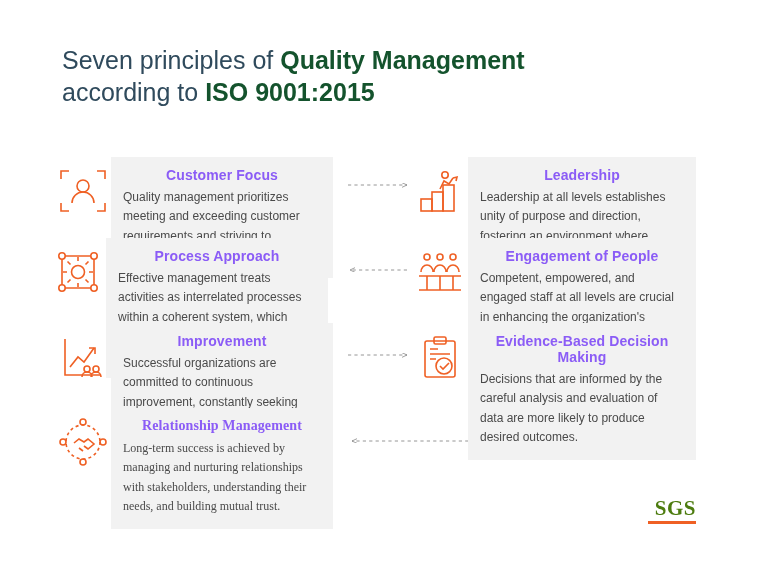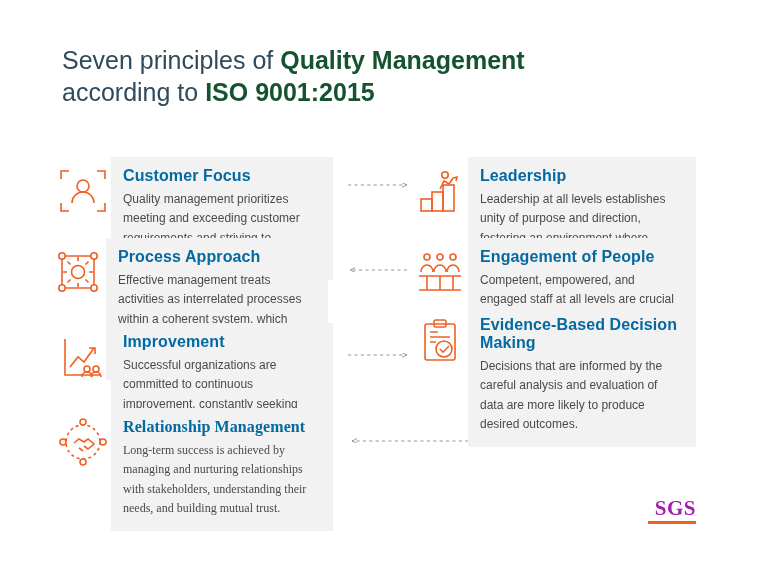--- a/index.html
+++ b/index.html
@@ -60,25 +60,26 @@
     align-items: center;
     justify-content: center;
     margin-top: 6px;
   }
   .card .text-box {
     background: #f2f2f2;
     padding: 10px 12px 12px 12px;
     box-sizing: border-box;
   }
   .card .card-title {
-    color: #0369a1;
-    font-size: 16px;
+    color: #8b5cf6;
+    font-size: 14px;
     font-weight: 700;
     margin-bottom: 5px;
     letter-spacing: 0.1px;
+    text-align: center;
   }
   .card .card-desc {
     color: #4a4a4a;
     font-size: 12px;
     line-height: 1.62;
   }
 
   
   #card-customer-focus { left: 55px;  top: 157px; }
   #card-customer-focus .text-box { width: 222px; }
@@ -88,21 +89,21 @@
 
   #card-process-approach { left: 50px; top: 238px; }
   #card-process-approach .text-box { width: 222px; }
 
   #card-engagement { left: 412px; top: 238px; }
   #card-engagement .text-box { width: 228px; }
 
   #card-improvement { left: 55px; top: 323px; }
   #card-improvement .text-box { width: 222px; }
 
-  #card-evidence { left: 412px; top: 306px; }
+  #card-evidence { left: 412px; top: 323px; }
   #card-evidence .text-box { width: 228px; }
 
   #card-relationship { left: 55px; top: 408px; font-family: Liberation Serif, serif; }
   #card-relationship .text-box { width: 222px; }
 
   
   .connectors {
     position: absolute;
     left: 0; top: 0;
     width: 758px;
@@ -126,21 +127,21 @@
     position: absolute;
     right: 62px;
     top: 498px;
     text-align: right;
   }
   .logo-text {
     font-family: "Liberation Serif", serif;
     font-weight: 700;
     font-size: 21px;
     letter-spacing: 0.5px;
-    color: #a21caf;
+    color: #4d7c0f;
     line-height: 1;
   }
   .logo-rule {
     height: 2.5px;
     background: #ef6024;
     margin-top: 2px;
     width: 48px;
     margin-left: auto;
   }
 </style>

